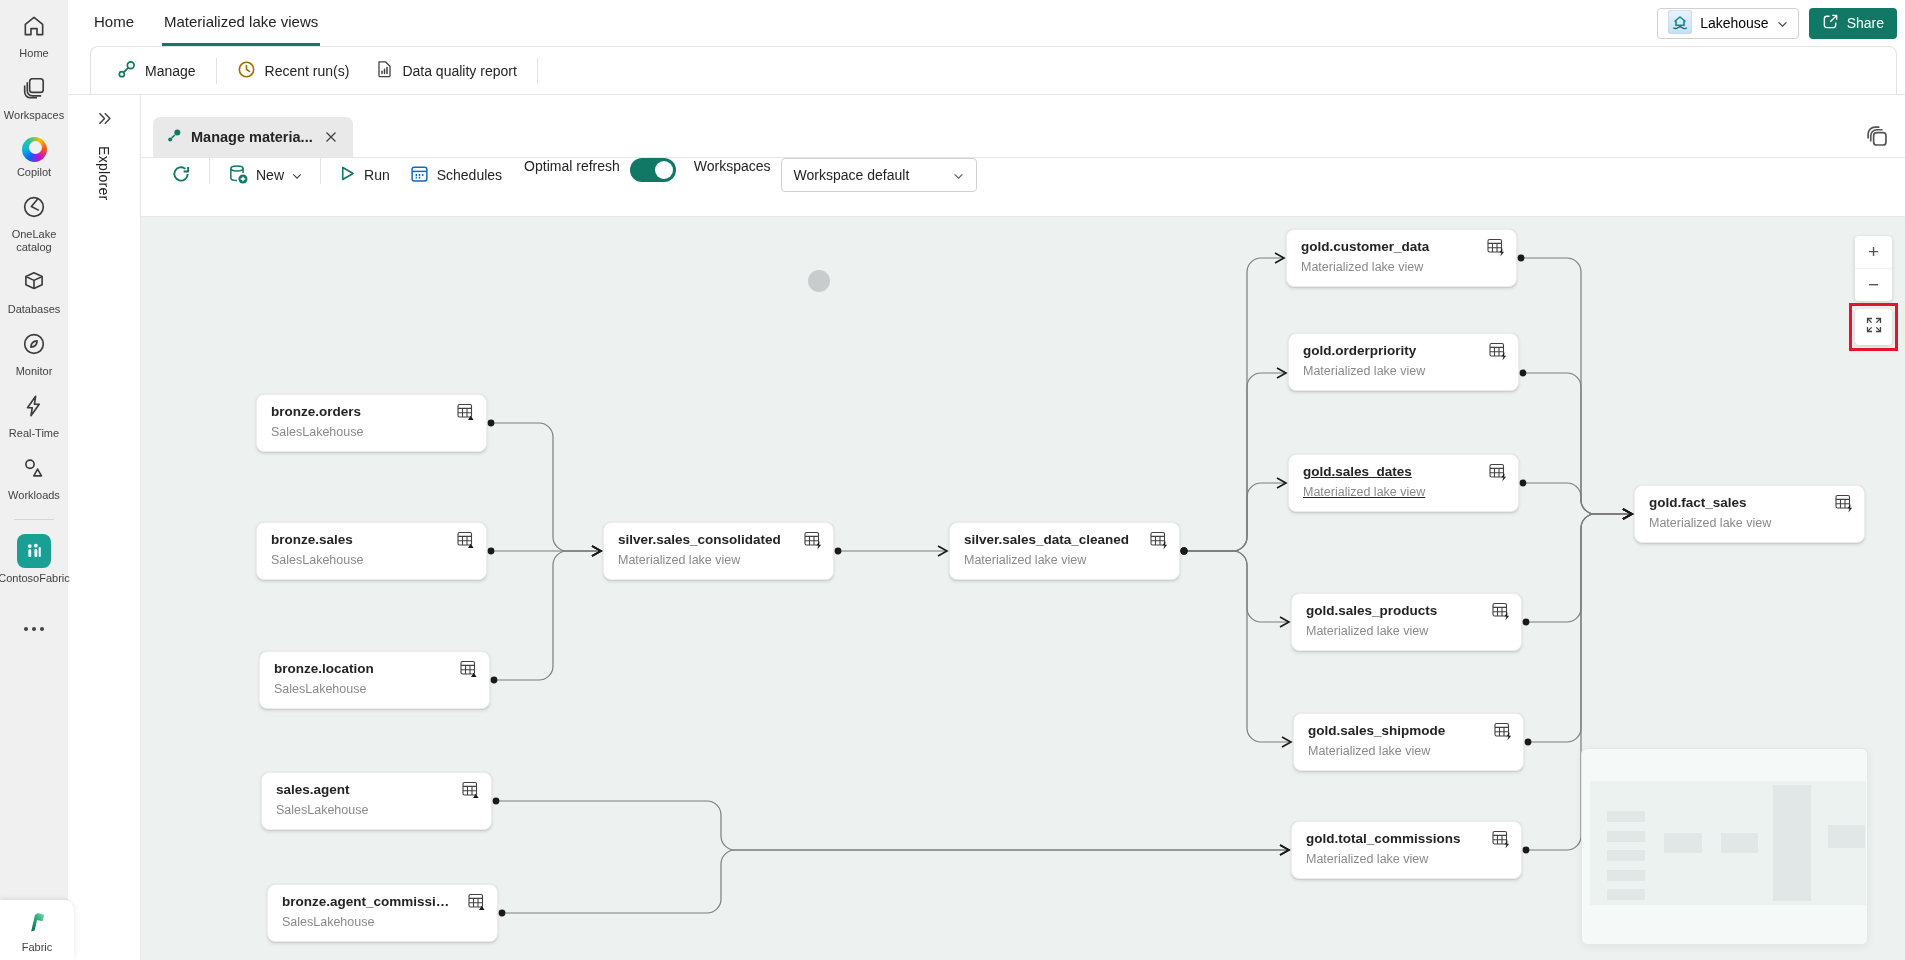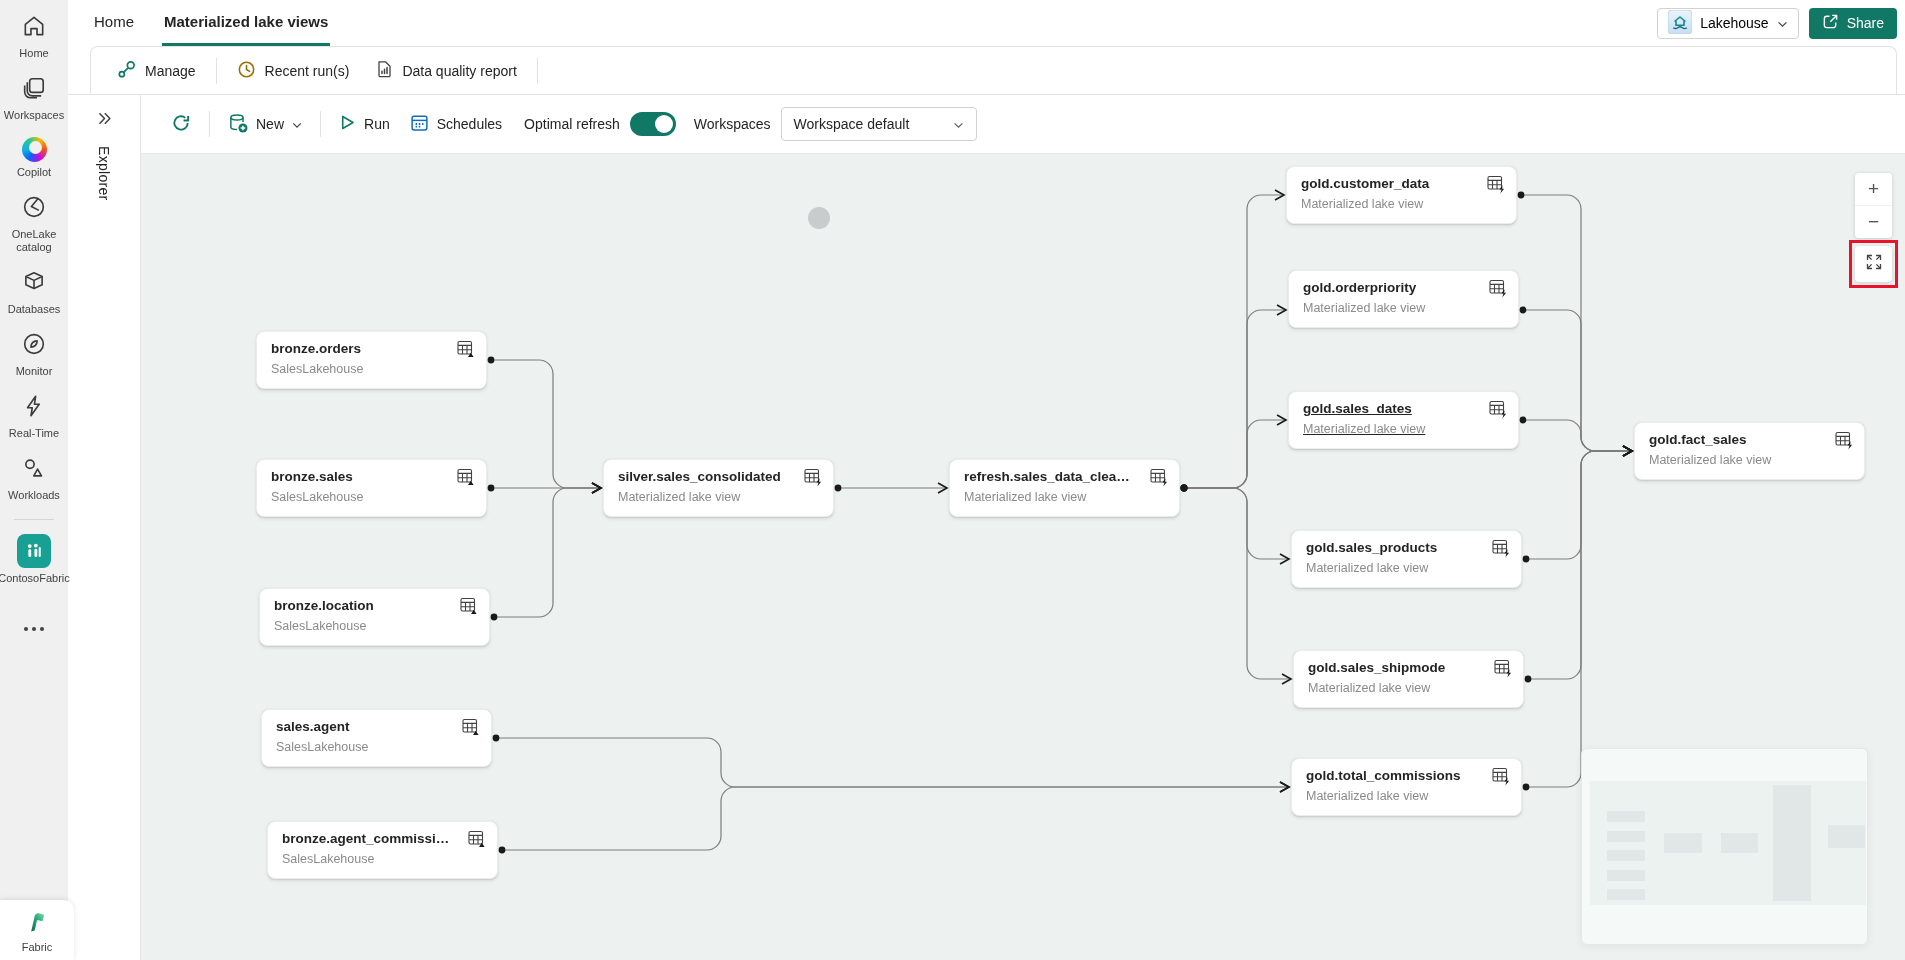--- a/index.html
+++ b/index.html
@@ -17,21 +17,21 @@
     box-shadow:0 -1px 5px rgba(0,0,0,.10);display:flex;flex-direction:column;align-items:center;justify-content:center;gap:2px;}
   .copilot-orb{width:25px;height:25px;border-radius:50%;position:relative;
     background:conic-gradient(from 210deg,#0b63f5,#12b3e0,#21c996,#ffb900,#f25022,#c30ae0,#0b63f5);}
   .copilot-orb::after{content:"";position:absolute;left:7px;top:4px;width:13px;height:13px;border-radius:50%;background:#f0f0f0;}
   .contoso-badge{width:34px;height:34px;border-radius:8px;background:#18a094;display:flex;align-items:center;justify-content:center;}
 
   
   .main{flex:1;display:flex;flex-direction:column;min-width:0;}
   .topbar{height:46px;display:flex;align-items:stretch;padding:0 8px 0 24px;}
   .top-tab{display:flex;align-items:center;font-size:15px;margin-right:26px;cursor:pointer;border-bottom:3px solid transparent;padding:0 2px;}
-  .top-tab.active{font-weight:700;border-bottom-color:#117865;}
+  .top-tab.active{font-weight:400;border-bottom-color:#117865;}
   .topbar-right{margin-left:auto;display:flex;align-items:center;gap:10px;justify-content:space-between;}
   .lakehouse-btn{height:31px;border:1px solid #d1d1d1;border-radius:4px;background:#fff;display:flex;align-items:center;
     gap:8px;padding:0 10px;font-size:14px;cursor:pointer;}
   .share-btn{height:31px;background:#117865;color:#fff;border:none;border-radius:4px;display:flex;align-items:center;
     gap:8px;padding:0 13px;font-size:14px;cursor:pointer;}
 
   .ribbon-row{height:48px;border-bottom:1px solid #e3e3e3;display:flex;padding-left:22px;padding-right:8px;}
   .ribbon{flex:1;border:1px solid #e3e3e3;border-bottom:none;border-radius:8px 8px 0 0;display:flex;align-items:center;
     padding:0 14px;gap:2px;background:#fff;}
   .ribbon-item{display:flex;align-items:center;gap:9px;font-size:14px;padding:0 12px;height:32px;border-radius:4px;cursor:pointer;}
@@ -42,21 +42,21 @@
     padding-top:16px;gap:16px;background:#fff;}
   .explorer-label{writing-mode:vertical-rl;font-size:14px;color:#242424;letter-spacing:.3px;}
 
   .region{flex:1;display:flex;flex-direction:column;min-width:0;}
   .tabbar{height:62px;display:flex;align-items:flex-end;padding:0 16px 0 12px;border-bottom:1px solid #e6e6e6;background:#fff;}
   .doc-tab{height:40px;background:#e9e9e9;border-radius:7px 7px 0 0;display:flex;align-items:center;gap:9px;
     padding:0 13px;font-size:14.5px;font-weight:700;cursor:pointer;}
   .doc-close{display:flex;align-items:center;padding:3px;cursor:pointer;}
   .copy-btn{margin-left:auto;margin-bottom:9px;cursor:pointer;display:flex;}
 
-  .cv-toolbar{height:58px;display:flex;align-items:center;padding:0 10px 0 20px;background:#fff;}
+  .cv-toolbar{height:58px;display:flex;padding:0 10px 0 20px;background:#fff;}
   .tb-btn{display:flex;align-items:center;gap:8px;font-size:14px;padding:0 10px;height:34px;border-radius:4px;cursor:pointer;}
   .tb-sep{width:1px;height:26px;background:#e1e1e1;margin:0 8px;}
   .tb-label{font-size:14px;margin-left:12px;}
   .toggle{width:46px;height:24px;border-radius:12px;background:#117865;display:flex;align-items:center;justify-content:flex-end;
     padding:0 3px;box-sizing:border-box;margin:0 16px 0 10px;cursor:pointer;}
   .knob{width:18px;height:18px;border-radius:50%;background:#fff;}
   .select-box{height:34px;border:1px solid #d1d1d1;border-radius:4px;width:196px;display:flex;align-items:center;
     justify-content:space-between;padding:0 12px;font-size:14px;margin-left:10px;background:#fff;cursor:pointer;box-sizing:border-box;}
 
   
@@ -251,20 +251,42 @@
 
       <div class="explorer">
         <span><svg width="15" height="15" viewBox="0 0 14 14" fill="none" stroke="#424242" stroke-width="1.4" stroke-linejoin="round">
               <path d="M2.3 2 7 7l-4.7 5M7.3 2 12 7l-4.7 5"></path>
             </svg></span>
         <span class="explorer-label">Explorer</span>
       </div>
 
       <div class="region">
 
+        <div class="tabbar">
+          <div class="doc-tab">
+            <span><svg width="16" height="16" viewBox="0 0 16 16">
+                  <circle cx="4.2" cy="11.5" r="2" fill="#117865"></circle>
+                  <circle cx="11.3" cy="4.6" r="3" fill="#117865"></circle>
+                  <path d="M5.8 9.9l3-2.9" stroke="#117865" stroke-width="1.5"></path>
+                </svg></span>
+            <span>Manage materia...</span>
+            <span class="doc-close">
+                <svg width="12" height="12" viewBox="0 0 12 12" stroke="#424242" stroke-width="1.3">
+                  <path d="M1.5 1.5l9 9M10.5 1.5l-9 9"></path>
+                </svg>
+              </span>
+          </div>
+          <span class="copy-btn">
+              <svg width="24" height="24" viewBox="0 0 20 20" fill="none" stroke="#555" stroke-width="1.4">
+                <rect x="7.2" y="7.2" width="10.3" height="10.3" rx="2.6"></rect>
+                <path d="M4.8 14.6V9.8a5 5 0 0 1 5-5h4.8"></path>
+                <path d="M2.6 12V8.4a5.8 5.8 0 0 1 5.8-5.8H12"></path>
+              </svg>
+            </span>
+        </div>
 
         <div class="cv-toolbar">
           <div class="tb-btn">
             <span><svg width="20" height="20" viewBox="0 0 18 18" fill="none" stroke="#117865" stroke-width="1.7">
                   <path d="M15 9a6 6 0 1 1-2.1-4.6"></path>
                   <path d="M15.4 2.6v4.1h-4.1" stroke-linejoin="round"></path>
                 </svg></span>
           </div>
           <div class="tb-sep"></div>
           <div class="tb-btn">
@@ -446,21 +468,21 @@
                 <div class="node-sub">Materialized lake view</div>
                 <span class="badge"><svg width="19" height="19" viewBox="0 0 19 19">
                     <g stroke="#424242" stroke-width="1.1" fill="none">
                       <rect x="1" y="1.5" width="13.5" height="12.5" rx="1.5"></rect>
                       <path d="M1 5.4h13.5M5.5 5.4V14M10 5.4V14M1 9.7h13.5"></path>
                     </g>
                     <path d="M15.6 10.3l-3.1 4.1h2l-1.2 4 3.8-4.7h-2z" fill="#1a1a1a"></path>
                   </svg></span>
               </div>
               <div class="node" style="left: 808px; top: 305px;">
-                <div class="node-title">refresh.sales_data_cleaned</div>
+                <div class="node-title">silver.sales_data_cleaned</div>
                 <div class="node-sub">Materialized lake view</div>
                 <span class="badge"><svg width="19" height="19" viewBox="0 0 19 19">
                     <g stroke="#424242" stroke-width="1.1" fill="none">
                       <rect x="1" y="1.5" width="13.5" height="12.5" rx="1.5"></rect>
                       <path d="M1 5.4h13.5M5.5 5.4V14M10 5.4V14M1 9.7h13.5"></path>
                     </g>
                     <path d="M15.6 10.3l-3.1 4.1h2l-1.2 4 3.8-4.7h-2z" fill="#1a1a1a"></path>
                   </svg></span>
               </div>
               <div class="node" style="left: 1145px; top: 12px;">

